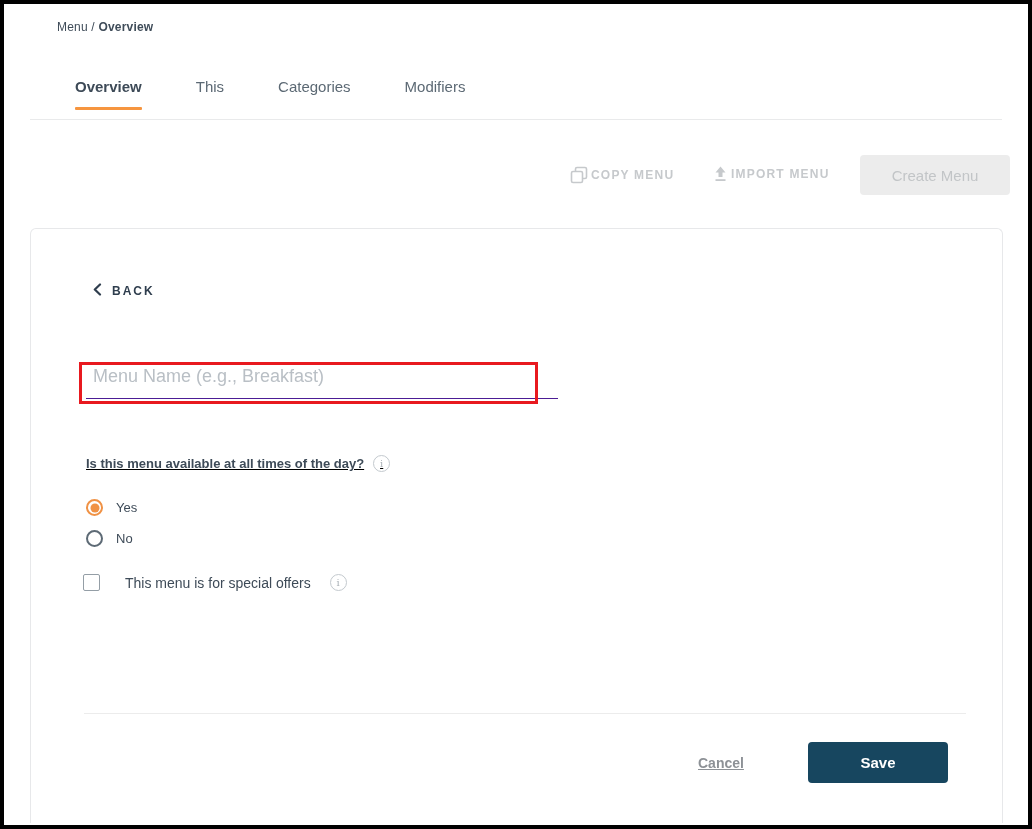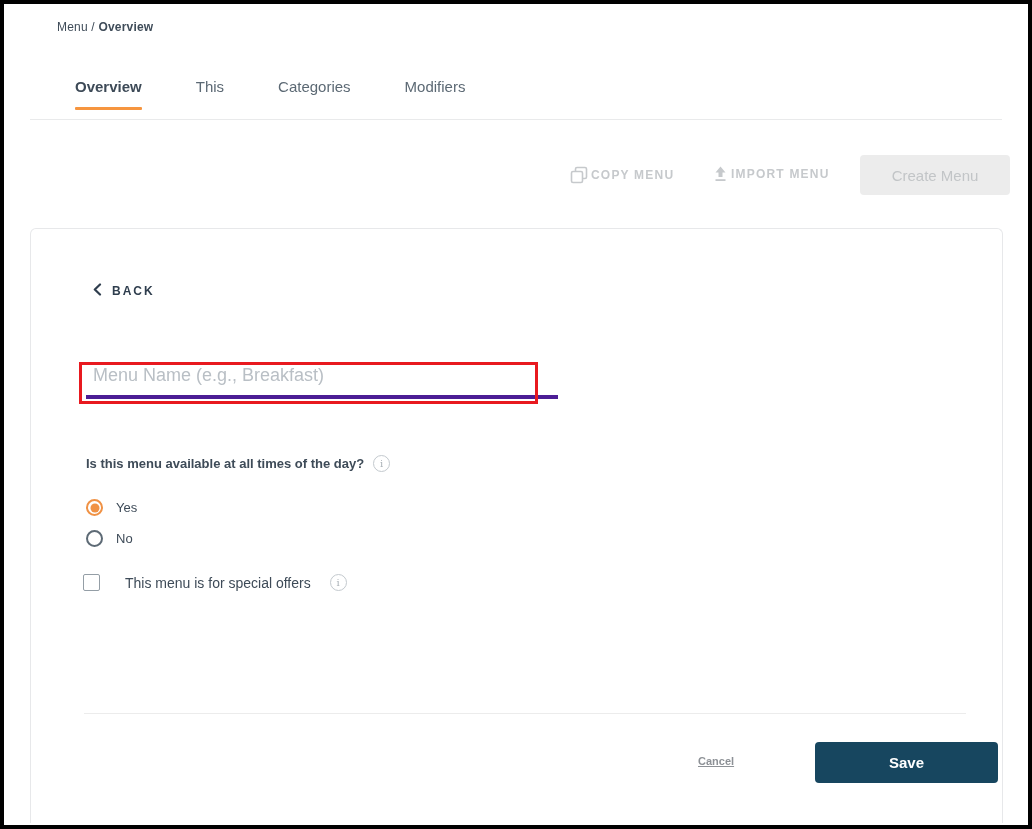--- a/index.html
+++ b/index.html
@@ -61,34 +61,34 @@
   .back-link {
     position:absolute; left:62px; top:54px;
     display:flex; align-items:center; gap:10px;
     font-size:12px; font-weight:700; letter-spacing:2px; color:#2f3e4e;
     cursor:pointer;
   }
 
   
   .menu-name-input {
     position:absolute; left:55px; top:130px; width:472px; height:40px;
-    border:none; border-bottom:4px solid #4c1d95; outline:none;
+    border:none; border-bottom:1px solid #4c1d95; outline:none;
     font-family:inherit; font-size:18px; color:#3e4b58; padding:0 0 4px 7px;
     background:transparent;
   }
   .menu-name-input::placeholder { color:#b9bfc5; opacity:1; }
   .annotation-box {
     position:absolute; left:48px; top:133px; width:459px; height:42px;
     border:3px solid #e8191f; z-index:20; pointer-events:none;
   }
 
   
   .question-row {
     position:absolute; left:55px; top:226px;
-    display:flex; align-items:center; gap:9px;
+    display:flex; align-items:center; gap:9px;text-decoration:underline;
   }
   .question-label { font-size:13px; font-weight:700; color:#3e4b58; }
   .info-icon {
     width:17px; height:17px; border:1.5px solid #c3c9ce; border-radius:50%;
     display:inline-flex; align-items:center; justify-content:center;
     color:#aab1b7; font-size:10px; font-family:"DejaVu Serif", serif;
     flex:0 0 auto; cursor:pointer;
   }
 
   
@@ -122,27 +122,27 @@
   .checkbox-label { font-size:14px; color:#3e4b58; }
   .checkbox-row .info-icon { margin-left:-6px; }
 
   
   .footer-divider {
     position:absolute; left:53px; right:36px; top:484px;
     height:1px; background:#ececec;
   }
   .cancel-link {
     position:absolute; left:667px; top:526px;
-    font-size:11px; font-weight:600; color:#8d9196;
+    font-size:14px; font-weight:600; color:#8d9196;
     text-decoration:underline; cursor:pointer;
   }
   .btn-save {
-    position:absolute; left:777px; top:513px; width:183px; height:41px;
+    position:absolute; left:777px; top:513px; width:140px; height:41px;
     background:#17465f; color:#fff; font-size:15px; font-weight:700;
-    border:none; border-radius:4px; font-family:inherit; cursor:pointer;margin-left:7px;
+    border:none; border-radius:4px; font-family:inherit; cursor:pointer;
   }
 </style>
 </head>
 <body>
 
 <div class="screen">
   <div class="frame"></div>
 
   <div class="breadcrumb">
     <span class="crumb-prefix">Menu / </span><span class="crumb-current">Overview</span>

